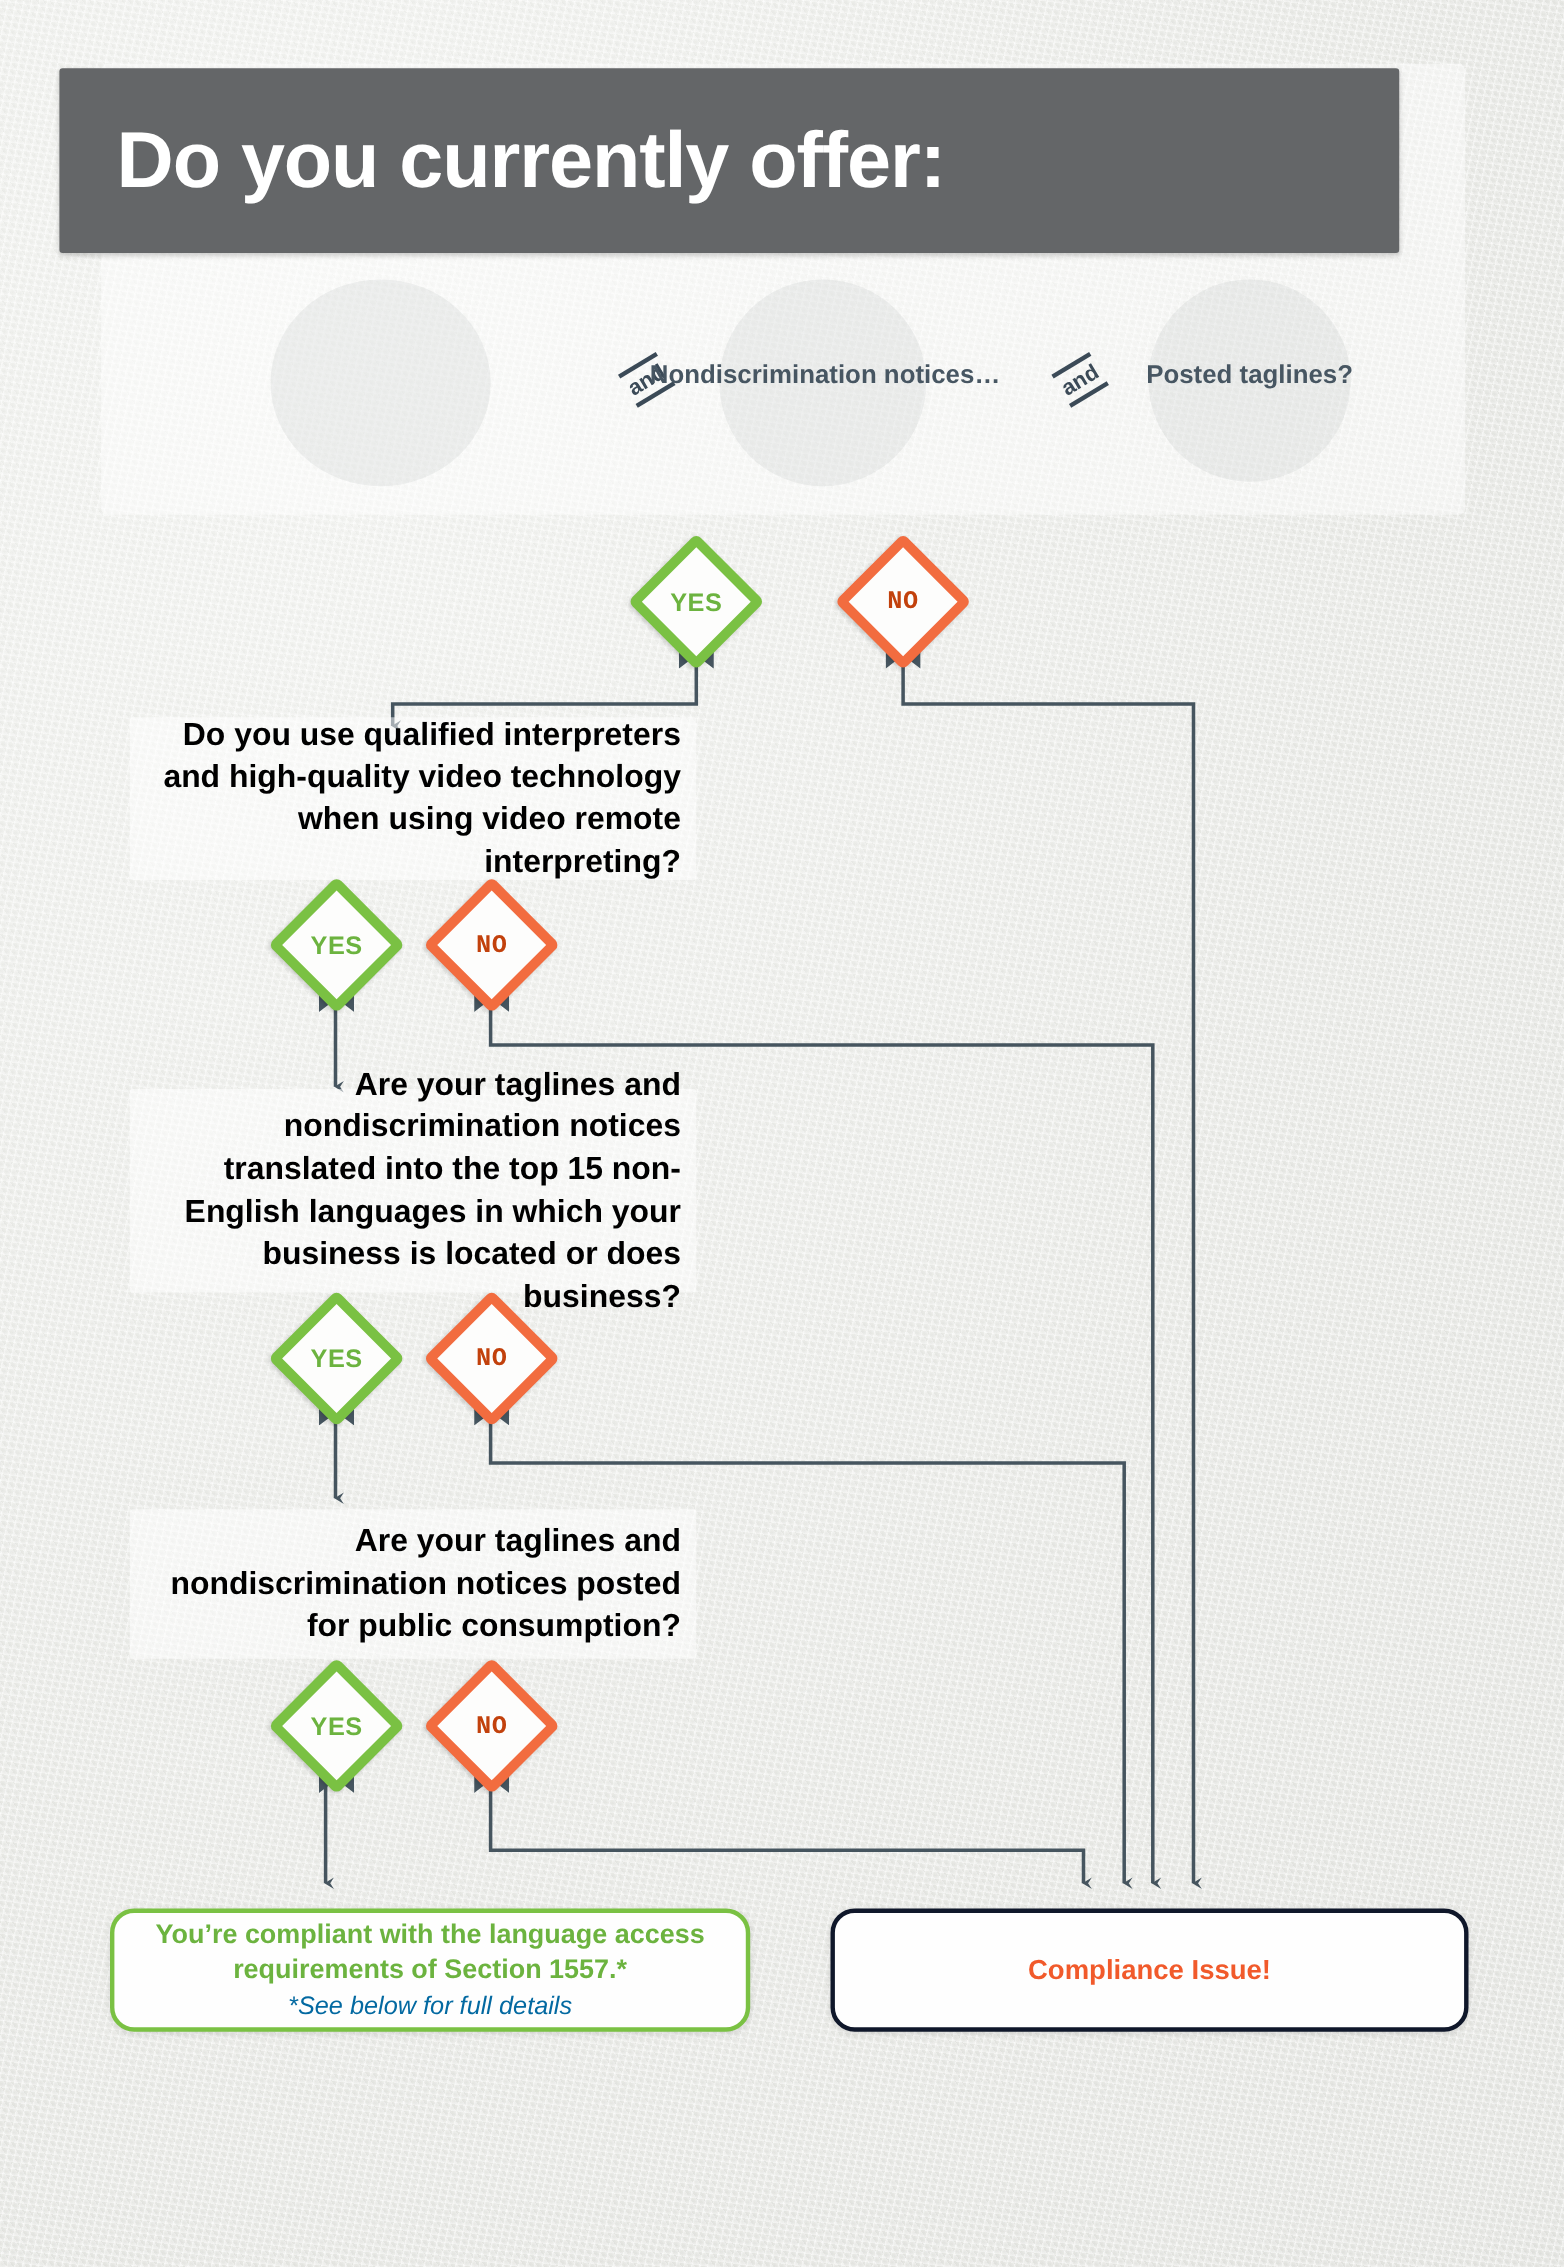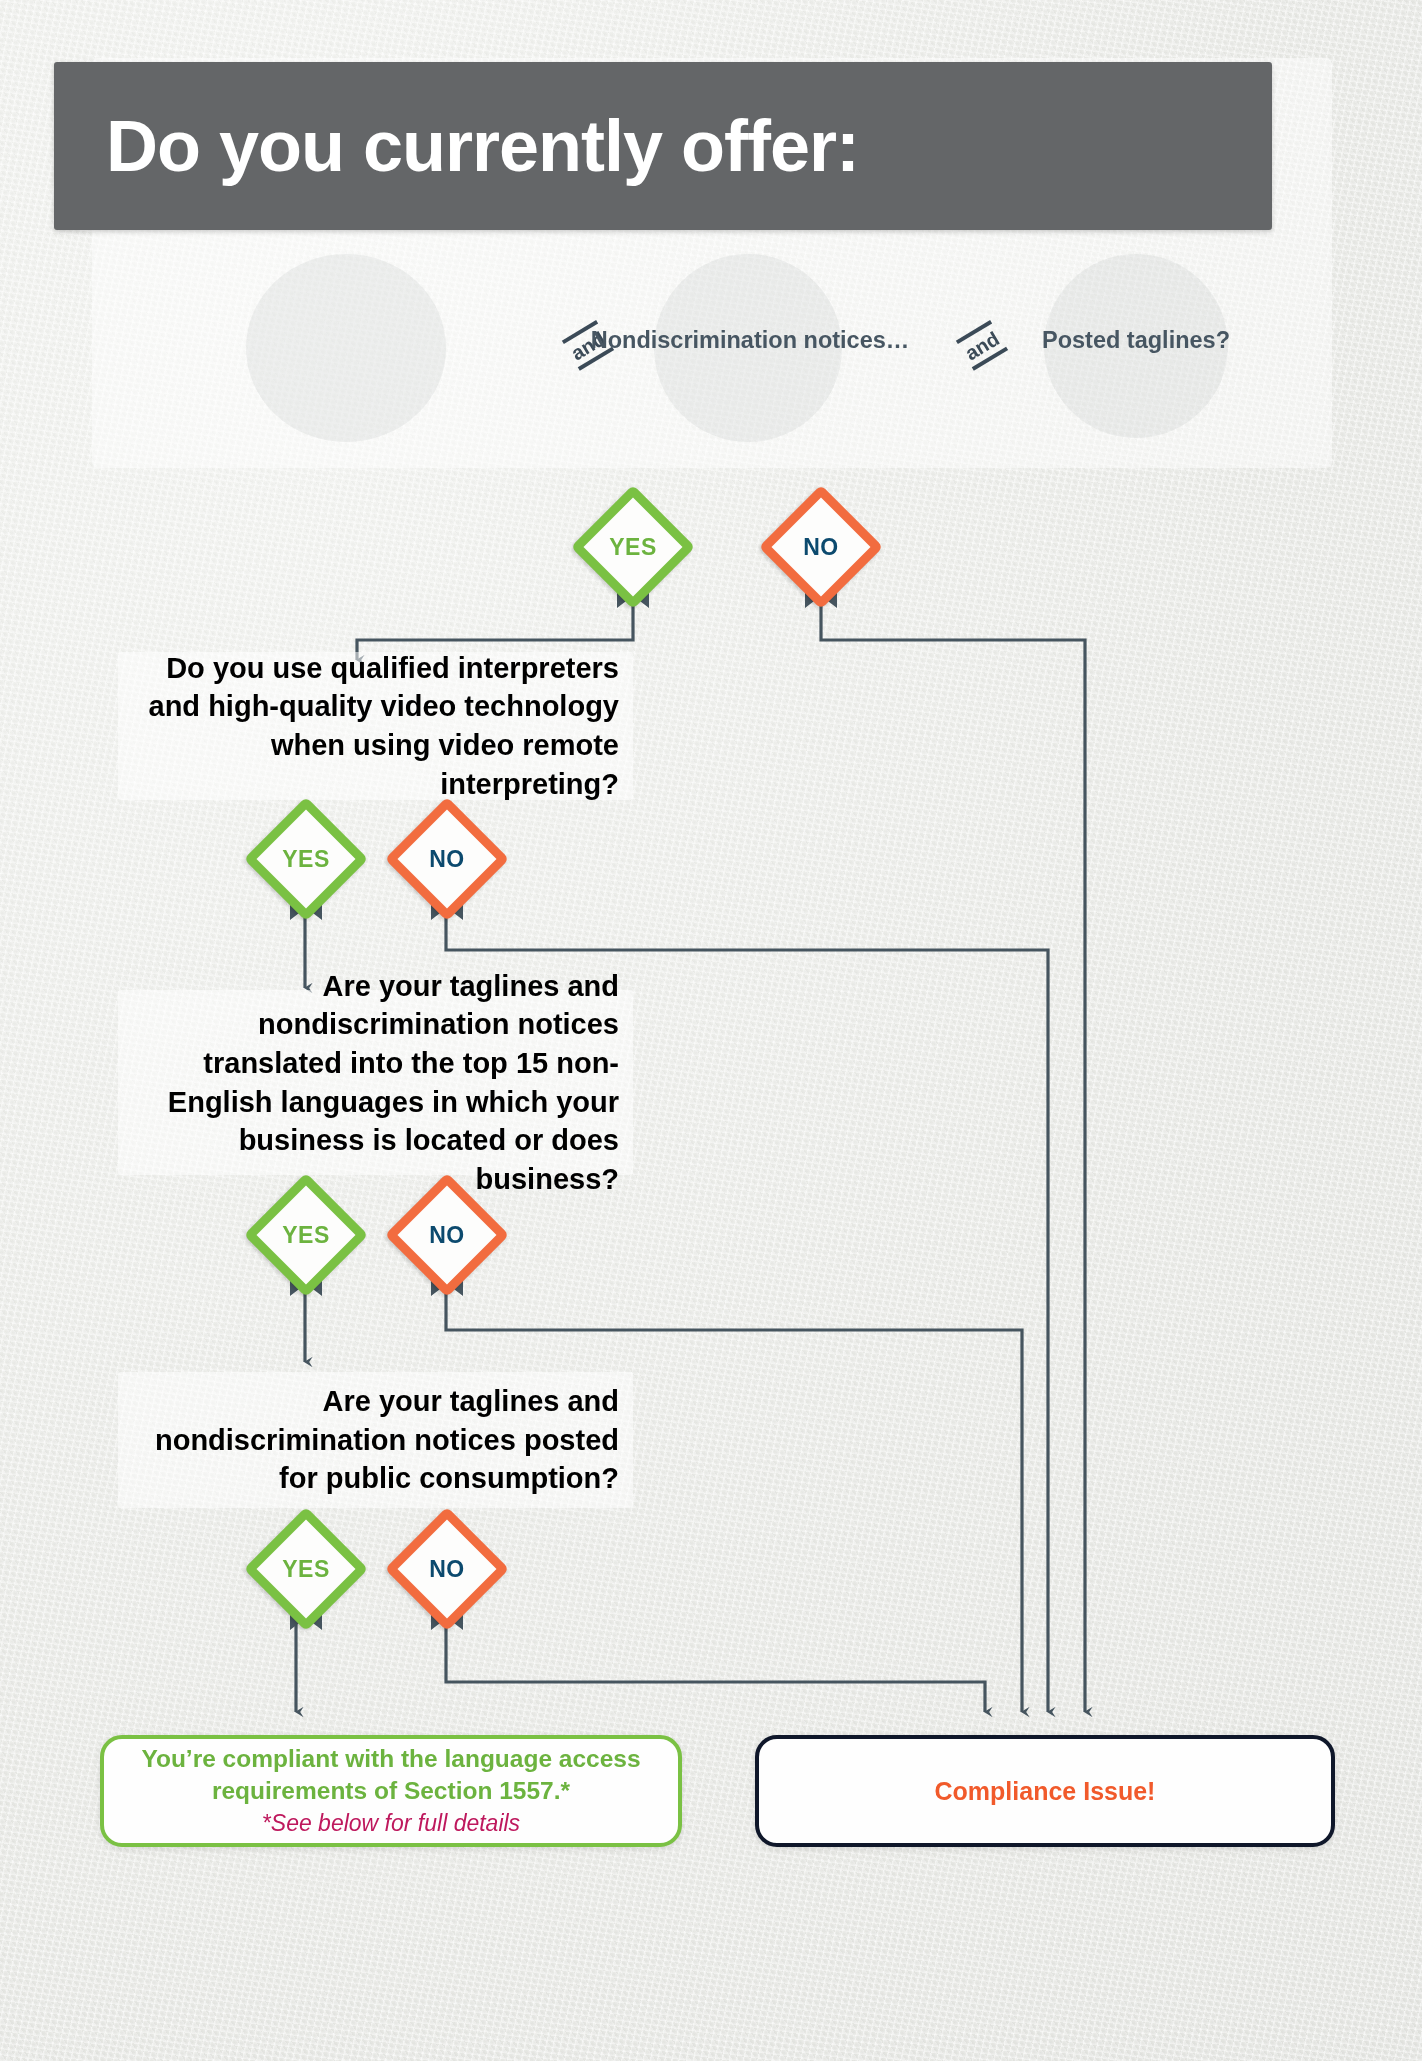--- a/index.html
+++ b/index.html
@@ -126,21 +126,21 @@
     inset: 0;
     display: flex;
     align-items: center;
     justify-content: center;
     font-weight: bold;
     font-size: 23px;
     letter-spacing: 0.5px;
     font-family: "Liberation Sans", sans-serif;
   }
   .diamond.yes .dlabel { color: #6cb33f; }
-  .diamond.no  .dlabel { color: #0c4a6e; }
+  .diamond.no  .dlabel { color: #c2410c; font-family: Liberation Mono, monospace; }
 
   
   .ribbon {
     position: absolute;
     width: 32px;
     height: 36px;
     background: #46555f;
     z-index: 5;
     clip-path: polygon(0% 0%, 100% 0%, 100% 100%, 50% 66%, 0% 100%);
   }
@@ -183,21 +183,21 @@
   .result .line1 {
     color: #6cb33f;
     font-weight: bold;
     font-size: 24.5px;
     line-height: 1.28;
     text-align: center;
     padding: 0 18px;
     font-family: "Liberation Sans", sans-serif;
   }
   .result .line2 {
-    color: #be185d;
+    color: #0369a1;
     font-style: italic;
     font-size: 23px;
     line-height: 1.3;
     text-align: center;
     margin-top: 3px;
     font-family: "Liberation Sans", sans-serif;
   }
   .result .badtext {
     color: #f15a2b;
     font-weight: bold;

